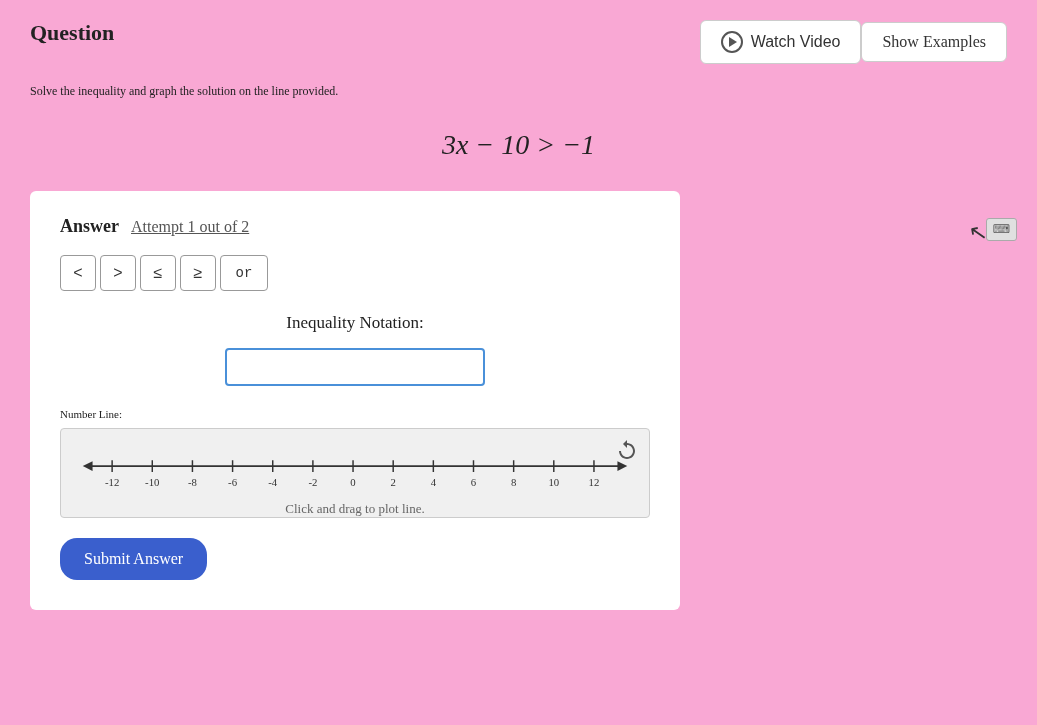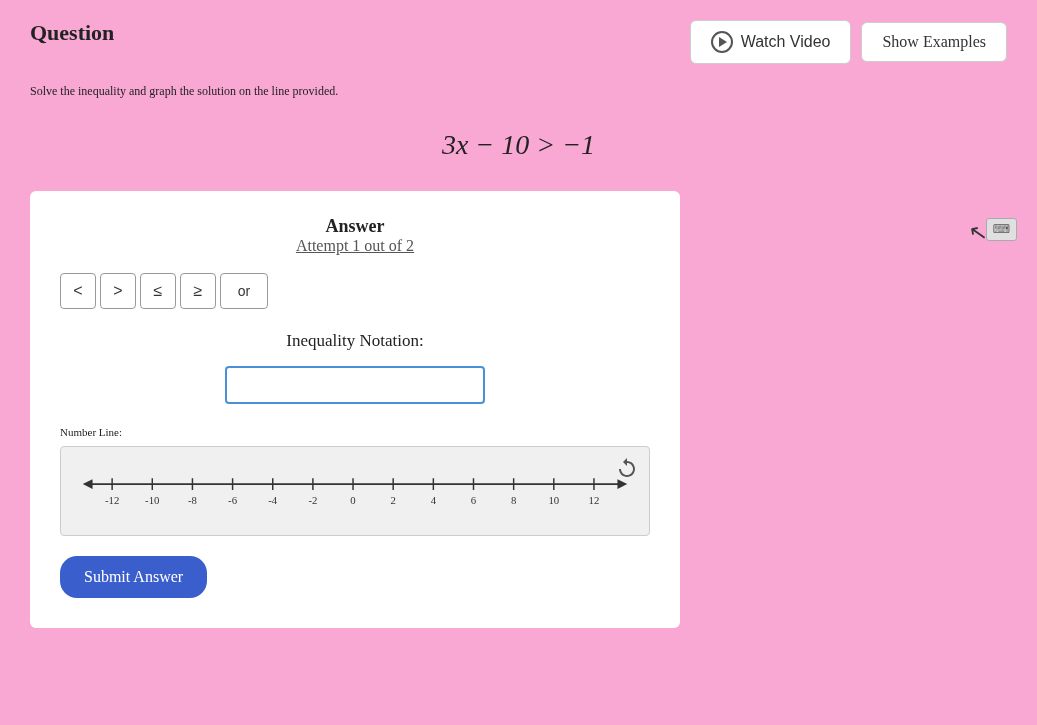--- a/index.html
+++ b/index.html
@@ -29,21 +29,20 @@
     }
 
     .question-label {
       font-size: 22px;
       font-weight: bold;
       color: #222;
     }
 
     .header-buttons {
       display: flex;
-      gap: 10px;
       align-items: center;
     }
 
     .watch-video-btn {
       display: flex;
       align-items: center;
       gap: 8px;
       background: white;
       border: 1.5px solid #ccc;
       border-radius: 6px;
@@ -103,23 +102,22 @@
       background: white;
       border-radius: 6px;
       padding: 25px 30px 30px 30px;
       max-width: 650px;
       position: relative;
     }
 
     .answer-header {
       display: flex;
       align-items: center;
-      gap: 0;
+      gap: 12px;
       margin-bottom: 18px;
-      flex-direction: column;
     }
 
     .answer-label {
       font-size: 18px;
       font-weight: bold;
       color: #222;
     }
 
     .attempt-label {
       font-size: 16px;
@@ -143,21 +141,21 @@
       cursor: pointer;
       display: flex;
       align-items: center;
       justify-content: center;
       color: #333;
     }
 
     .sym-btn.or-btn {
       width: 48px;
       font-size: 14px;
-      font-family: Liberation Sans, sans-serif;
+      font-family: Liberation Mono, monospace;
     }
 
     .inequality-row {
       display: flex;
       align-items: center;
       gap: 15px;
       margin-bottom: 22px;
       flex-direction: column;
     }
 
@@ -338,20 +336,21 @@
         <text x="493" y="42" text-anchor="middle" font-size="11" fill="#333">10</text>
 
         <line x1="534" y1="16" x2="534" y2="28" stroke="#333" stroke-width="1.5"></line>
         <text x="534" y="42" text-anchor="middle" font-size="11" fill="#333">12</text>
       </svg>
 
       <svg class="reset-icon" viewBox="0 0 24 24" fill="none" xmlns="http://www.w3.org/2000/svg">
         <path d="M12 4V1L8 5l4 4V6c3.31 0 6 2.69 6 6s-2.69 6-6 6-6-2.69-6-6H4c0 4.42 3.58 8 8 8s8-3.58 8-8-3.58-8-8-8z" fill="#555"></path>
       </svg>
 
+      <p class="click-drag-hint">Click and drag to plot line.</p>
     </div>
 
     <button class="submit-btn">Submit Answer</button>
 
   </div>
 
   <div class="cursor-icon">↖</div>
 
   <div class="keyboard-icon">⌨</div>
 

